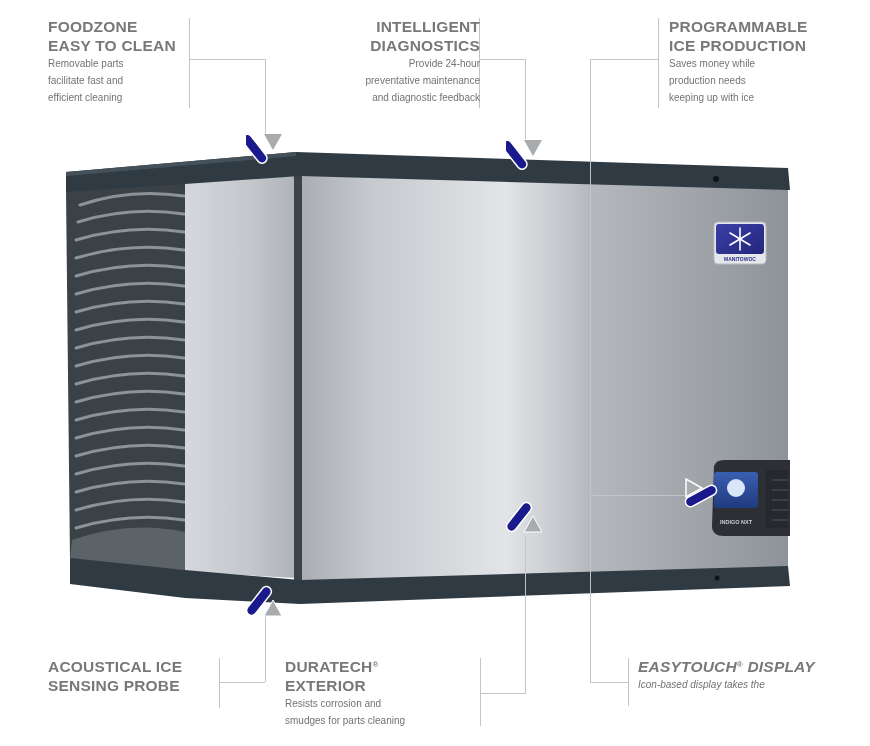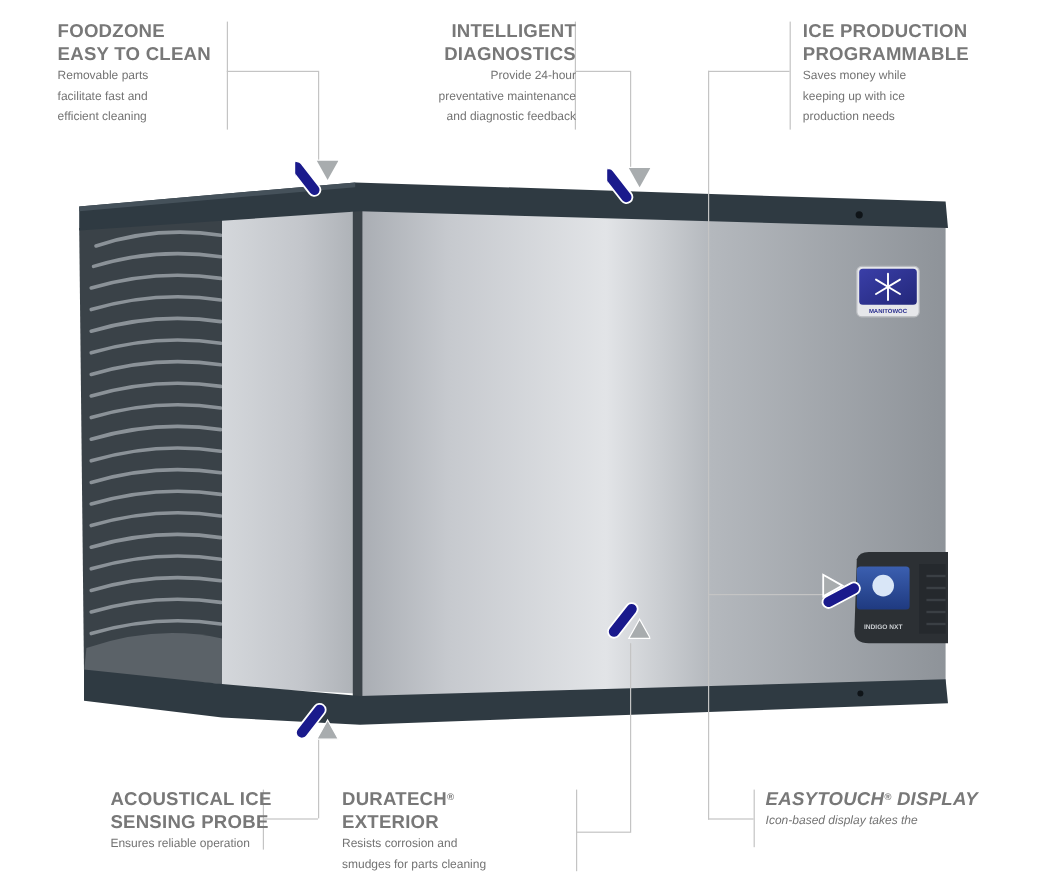--- a/index.html
+++ b/index.html
@@ -166,31 +166,30 @@
 
 <div class="callout" style="left:310px;top:17px;width:170px;text-align:right;">
   <span class="title">INTELLIGENT</span>
   <span class="title">DIAGNOSTICS</span>
   <span class="desc">Provide 24-hour</span>
   <span class="desc">preventative maintenance</span>
   <span class="desc">and diagnostic feedback</span>
 </div>
 
 <div class="callout" style="left:669px;top:17px;width:190px;">
+  <span class="title">PROGRAMMABLE</span>
   <span class="title">ICE PRODUCTION</span>
-  <span class="title">PROGRAMMABLE</span>
   <span class="desc">Saves money while</span>
+  <span class="desc">production needs</span>
   <span class="desc">keeping up with ice</span>
-  <span class="desc">production needs</span>
-</div>
-
-<div class="callout" style="left:48px;top:657px;width:170px;margin-left:44px;">
+</div>
+
+<div class="callout" style="left:48px;top:657px;width:170px;">
   <span class="title">ACOUSTICAL ICE</span>
   <span class="title">SENSING PROBE</span>
-  <span class="desc">Ensures reliable operation</span>
 </div>
 
 <div class="callout" style="left:285px;top:657px;width:180px;">
   <span class="title"><span>DURATECH</span><sup>®</sup></span>
   <span class="title">EXTERIOR</span>
   <span class="desc">Resists corrosion and</span>
   <span class="desc">smudges for parts cleaning</span>
 </div>
 
 <div class="callout" style="left:638px;top:657px;width:200px;font-style:italic;">

